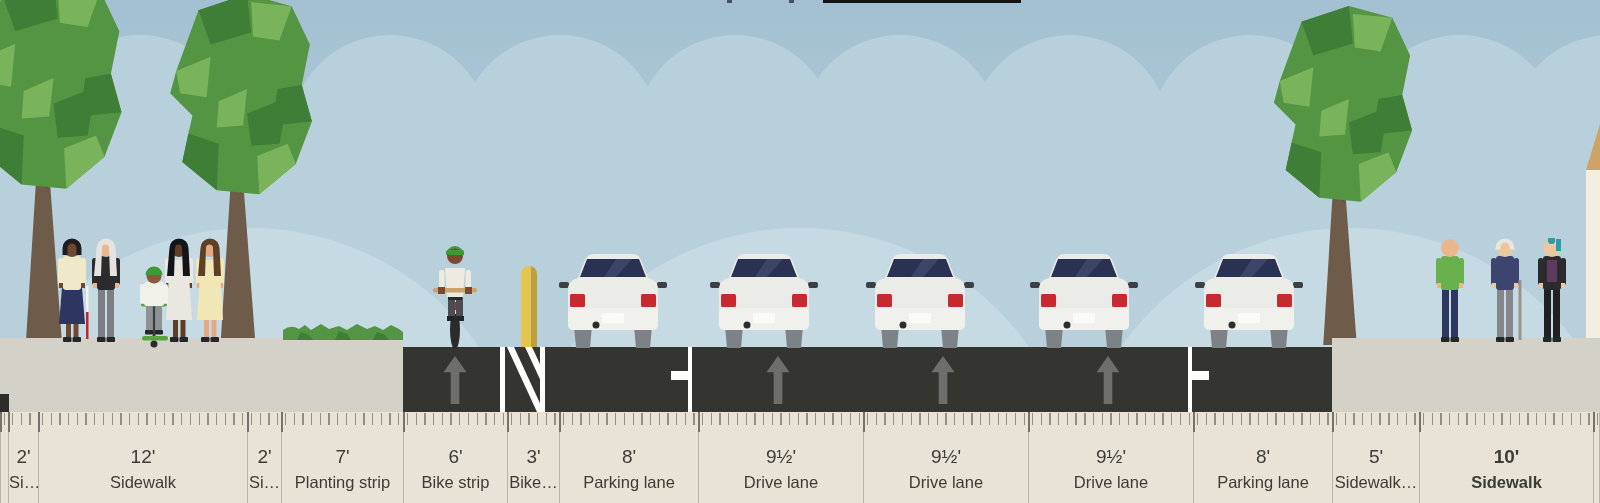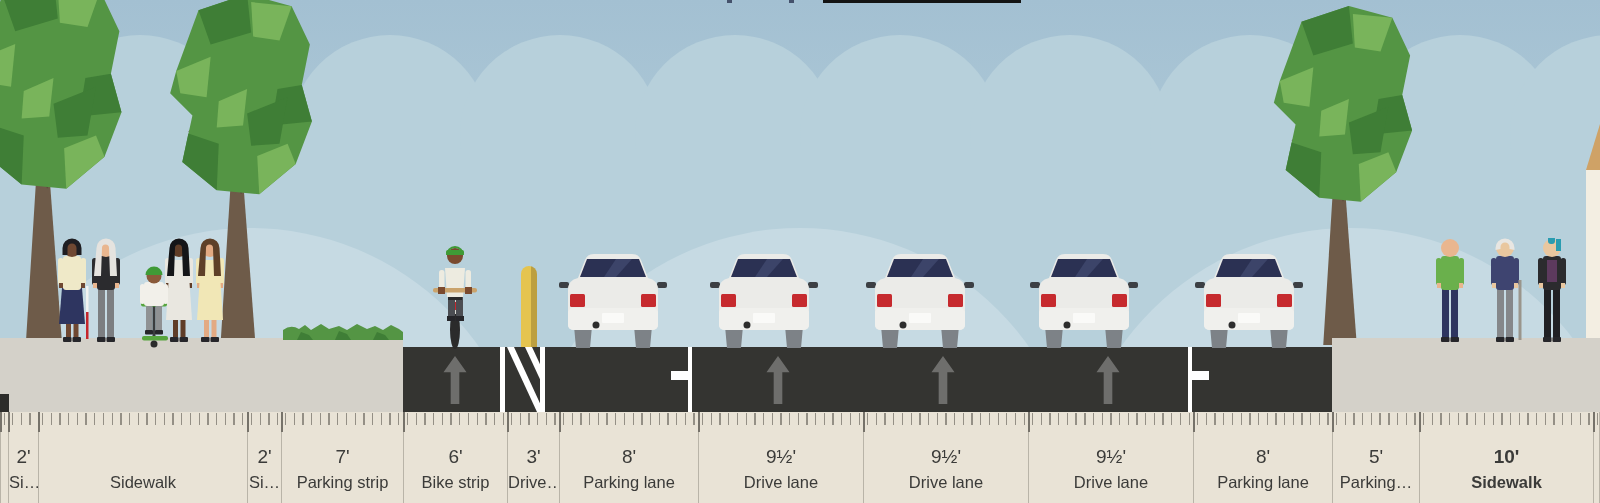--- a/index.html
+++ b/index.html
@@ -335,37 +335,38 @@
   <path d="M90,20 L94,12 102,15 106,20 Z" fill="#3f7e36"></path>
         </svg></div>
     </div>
   <div id="ruler" class="abs">
       <div class="seg" style="left: 0px; width: 8px;"></div>
       <div class="seg" style="left: 8px; width: 30px;">
         <div class="size">2'</div>
         <div class="name">Si…</div>
       </div>
       <div class="seg" style="left: 38px; width: 209px;">
+        <div class="size">12'</div>
         <div class="name">Sidewalk</div>
       </div>
       <div class="seg" style="left: 247px; width: 34px;">
         <div class="size">2'</div>
         <div class="name">Si…</div>
       </div>
       <div class="seg" style="left: 281px; width: 122px;">
         <div class="size">7'</div>
-        <div class="name">Parking strip</div>
+        <div class="name">Planting strip</div>
       </div>
       <div class="seg" style="left: 403px; width: 104px;">
         <div class="size">6'</div>
         <div class="name">Bike strip</div>
       </div>
       <div class="seg" style="left: 507px; width: 52px;">
         <div class="size">3'</div>
-        <div class="name">Drive…</div>
+        <div class="name">Bike…</div>
       </div>
       <div class="seg" style="left: 559px; width: 139px;">
         <div class="size">8'</div>
         <div class="name">Parking lane</div>
       </div>
       <div class="seg" style="left: 698px; width: 165px;">
         <div class="size">9½'</div>
         <div class="name">Drive lane</div>
       </div>
       <div class="seg" style="left: 863px; width: 165px;">
@@ -375,21 +376,21 @@
       <div class="seg" style="left: 1028px; width: 165px;">
         <div class="size">9½'</div>
         <div class="name">Drive lane</div>
       </div>
       <div class="seg" style="left: 1193px; width: 139px;">
         <div class="size">8'</div>
         <div class="name">Parking lane</div>
       </div>
       <div class="seg" style="left: 1332px; width: 87px;">
         <div class="size">5'</div>
-        <div class="name">Parking…</div>
+        <div class="name">Sidewalk…</div>
       </div>
       <div class="seg" style="left: 1419px; width: 174px; font-weight: bold;">
         <div class="size">10'</div>
         <div class="name">Sidewalk</div>
       </div>
       <div class="seg" style="left: 1593px; width: 7px;"></div>
     </div>
   <div id="title-fragment" class="abs" style="left:0;top:0;width:1600px;height:4px;">
       <div class="abs" style="left: 823px; top: 0px; width: 198px; height: 2.5px; background: rgb(20, 20, 20);"></div>
       <div class="abs" style="left: 727px; top: 0px; width: 5px; height: 2.5px; background: rgb(68, 81, 107);"></div>

